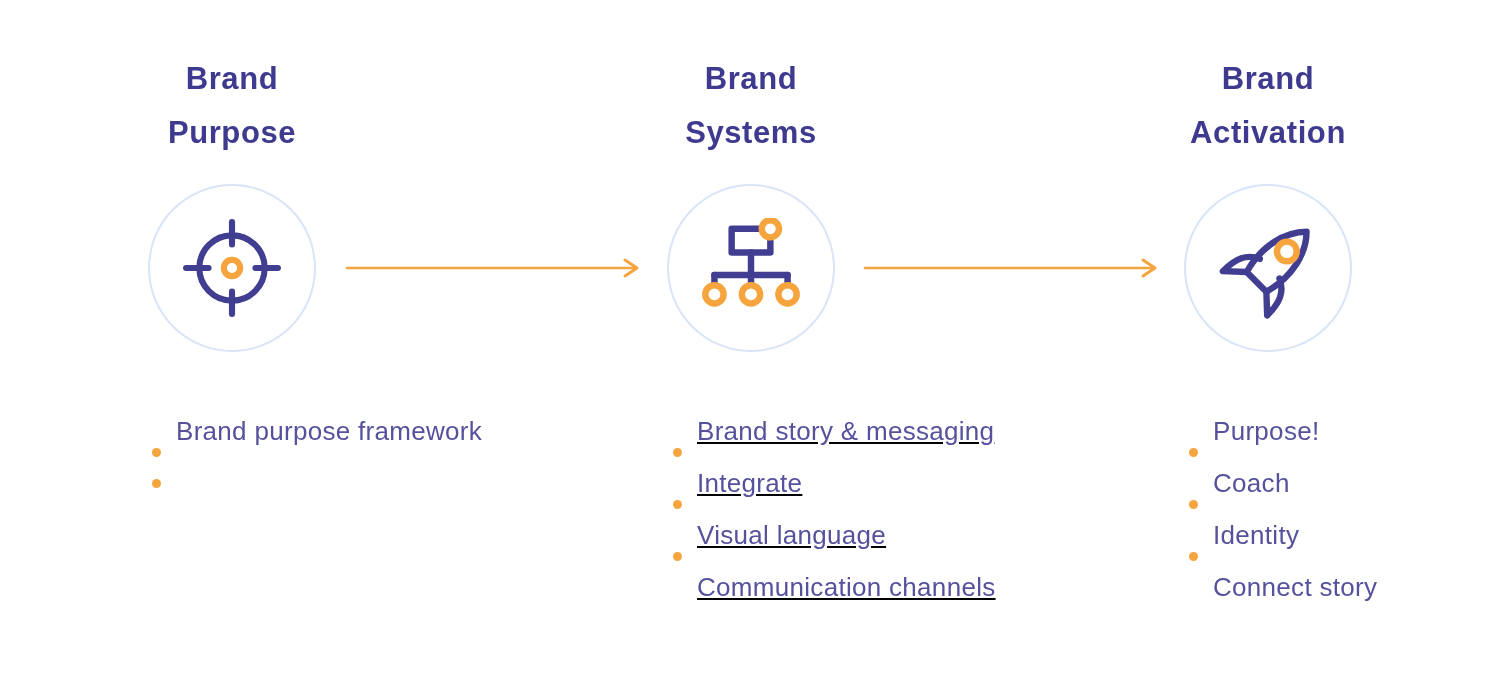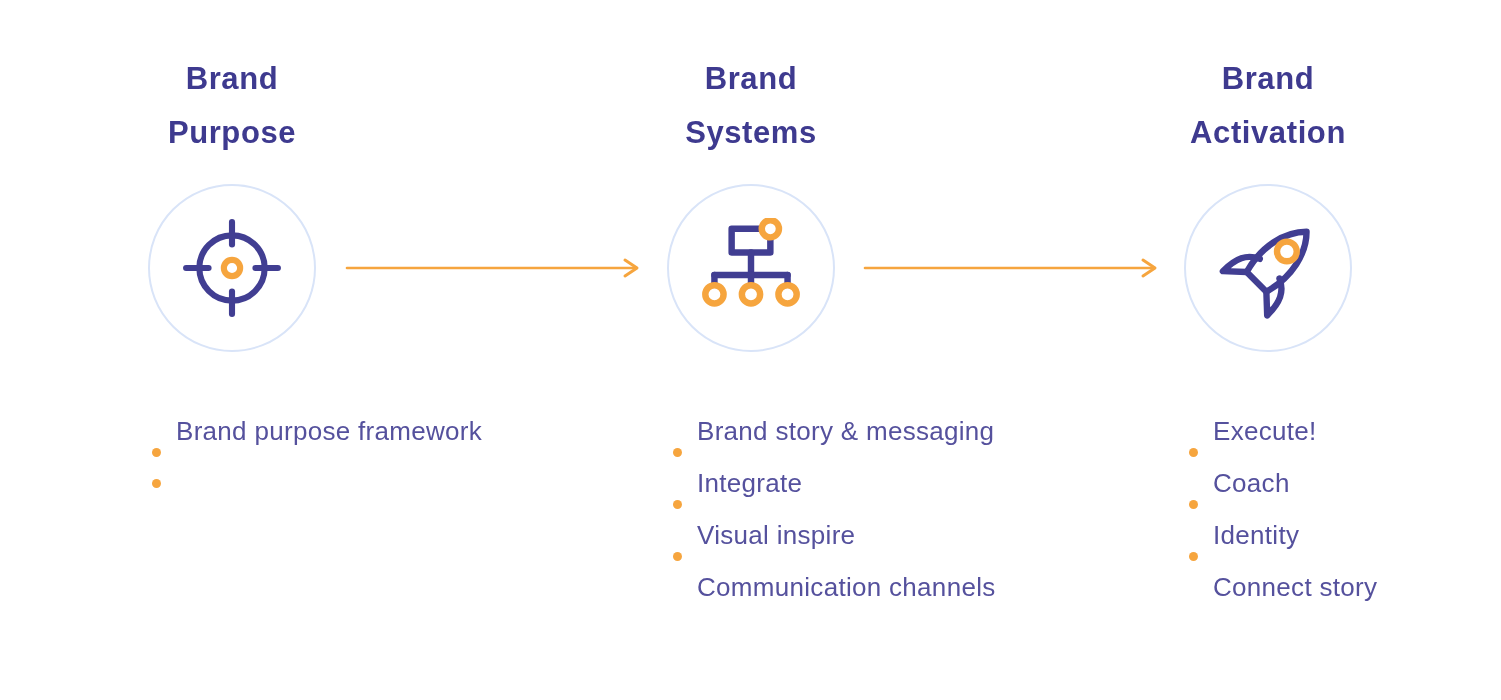--- a/index.html
+++ b/index.html
@@ -44,21 +44,21 @@
   .c1 .icon-circle { left: 148px; }
   .c2 .icon-circle { left: 667px; }
   .c3 .icon-circle { left: 1184px; }
   
   .bullet-list {
     position: absolute;
     top: 405px;
     list-style: none;
   }
   .c1 .bullet-list { left: 152px; width: 430px; }
-  .c2 .bullet-list { left: 673px; width: 430px; }
+  .c2 .bullet-list { left: 673px; width: 430px; text-decoration: underline; }
   .c3 .bullet-list { left: 1189px; width: 260px; }
   .bullet-list li { display: flex; align-items: flex-end; }
   .dot {
     flex: 0 0 auto;
     width: 9px;
     height: 9px;
     margin-top: 22px;
     border-radius: 50%;
     background: #f6a53e;
   }
@@ -131,21 +131,21 @@
       <li>
         <span class="dot"></span>
         <span class="item-text">Brand story &amp; messaging</span>
       </li>
       <li>
         <span class="dot"></span>
         <span class="item-text">Integrate</span>
       </li>
       <li>
         <span class="dot"></span>
-        <span class="item-text">Visual inspire</span>
+        <span class="item-text">Visual language</span>
       </li>
       <li>
         <span class="dot"></span>
         <span class="item-text">Communication channels</span>
       </li>
     </ul>
   </section>
 
   <svg class="arrow arrow-2" viewBox="0 0 300 24" fill="none" stroke="#f6a53e" stroke-linecap="round" stroke-linejoin="round">
     <path d="M2,12 H290" stroke-width="2.6"></path>
@@ -161,21 +161,21 @@
           <path d="M50,5 C63,18 69,41 62,66 L38,66 C31,41 37,18 50,5 Z"></path>
           <path d="M38,50 C27,55 23,64 23,80 L38,66"></path>
           <path d="M62,50 C73,55 77,64 77,80 L62,66"></path>
           <circle cx="50" cy="29" r="8.5" stroke="#f6a53e"></circle>
         </g>
       </svg>
     </div>
     <ul class="bullet-list">
       <li>
         <span class="dot"></span>
-        <span class="item-text">Execute!</span>
+        <span class="item-text">Purpose!</span>
       </li>
       <li>
         <span class="dot"></span>
         <span class="item-text">Coach</span>
       </li>
       <li>
         <span class="dot"></span>
         <span class="item-text">Identity</span>
       </li>
       <li>

